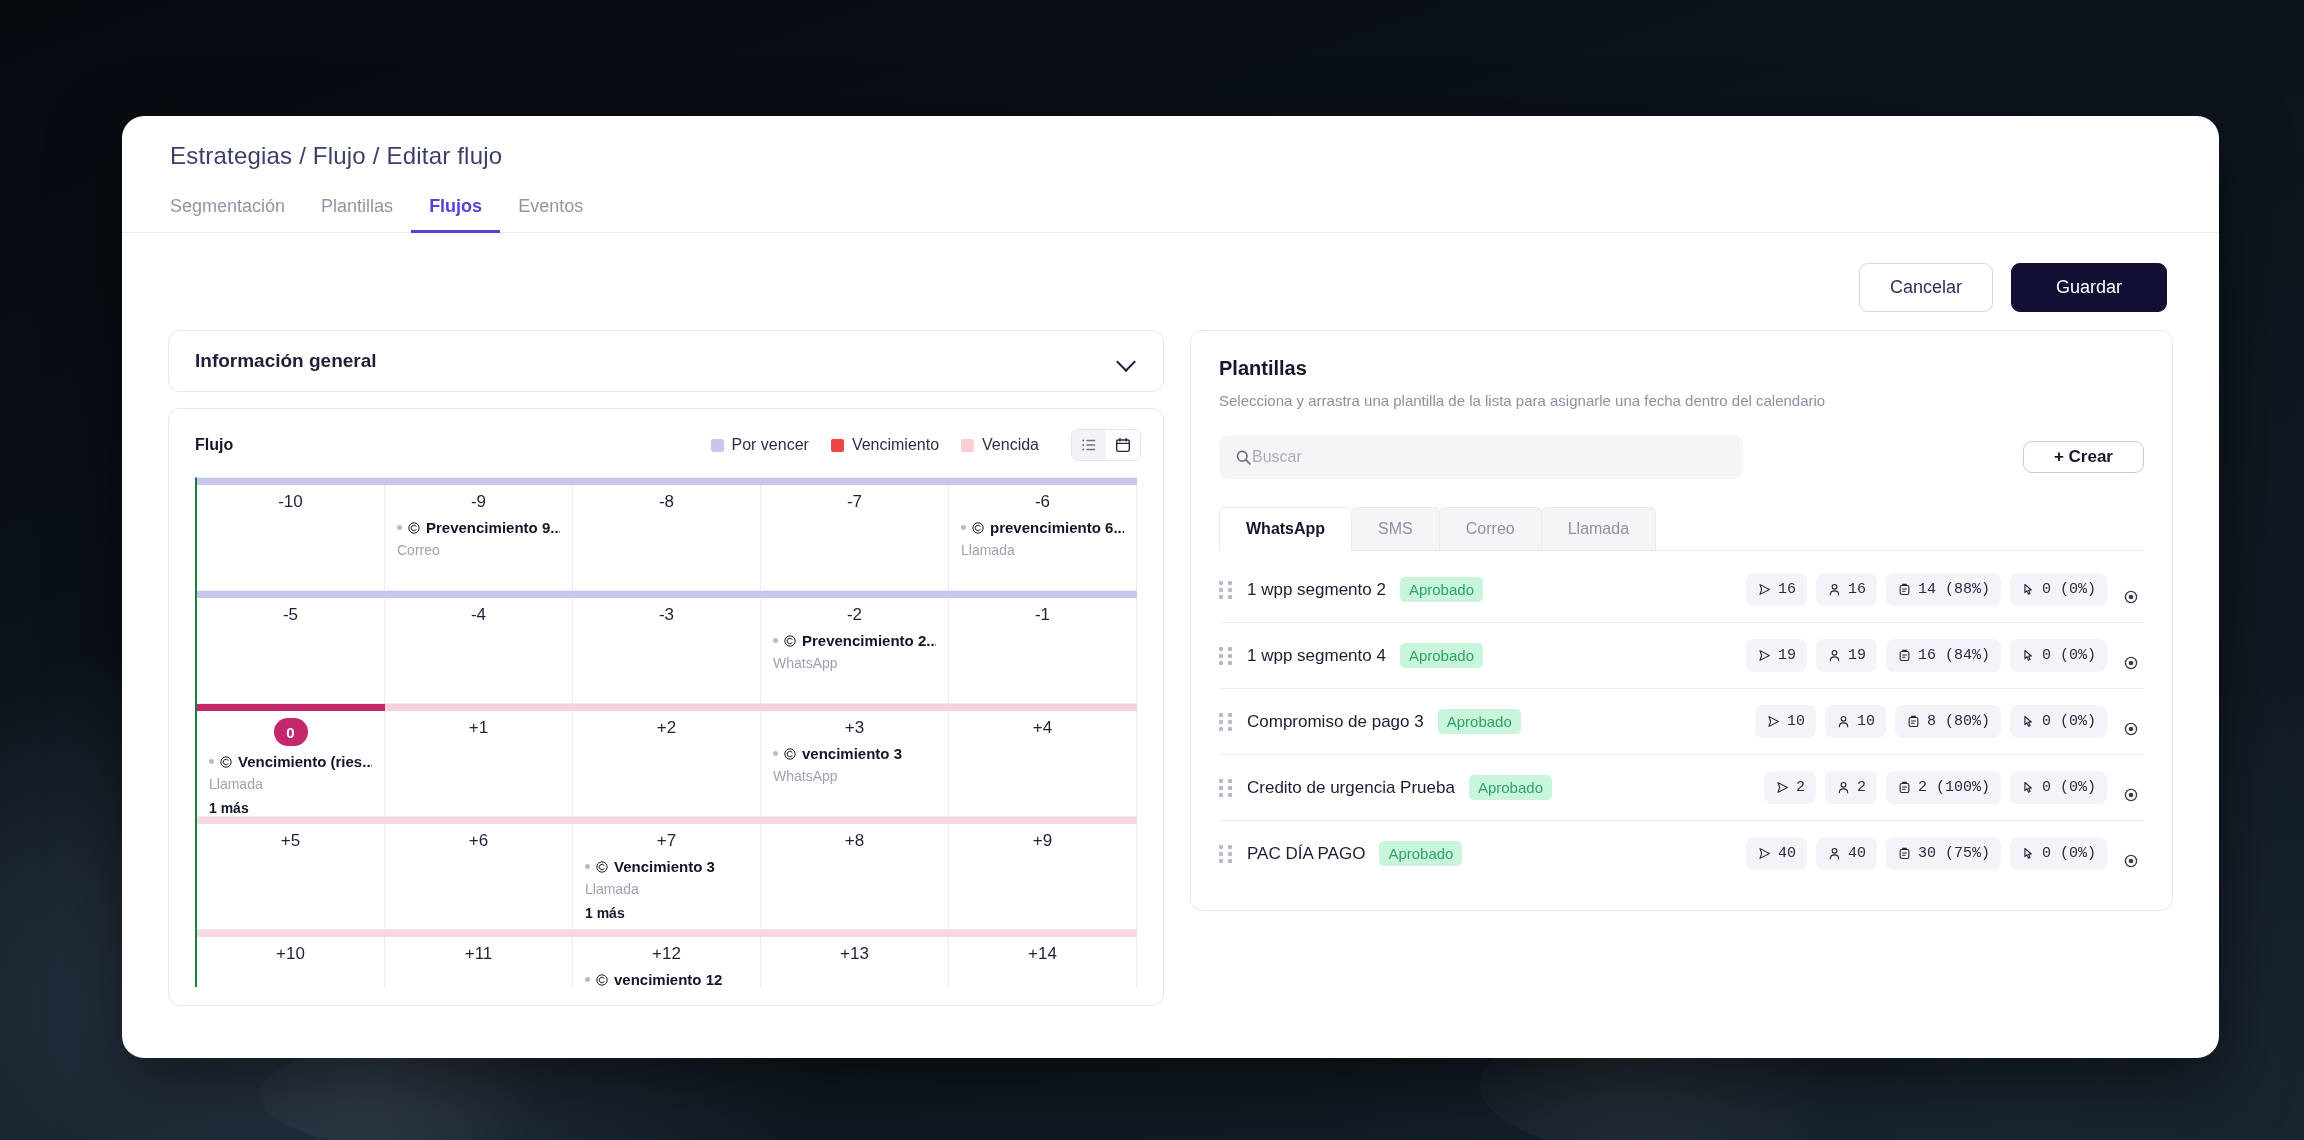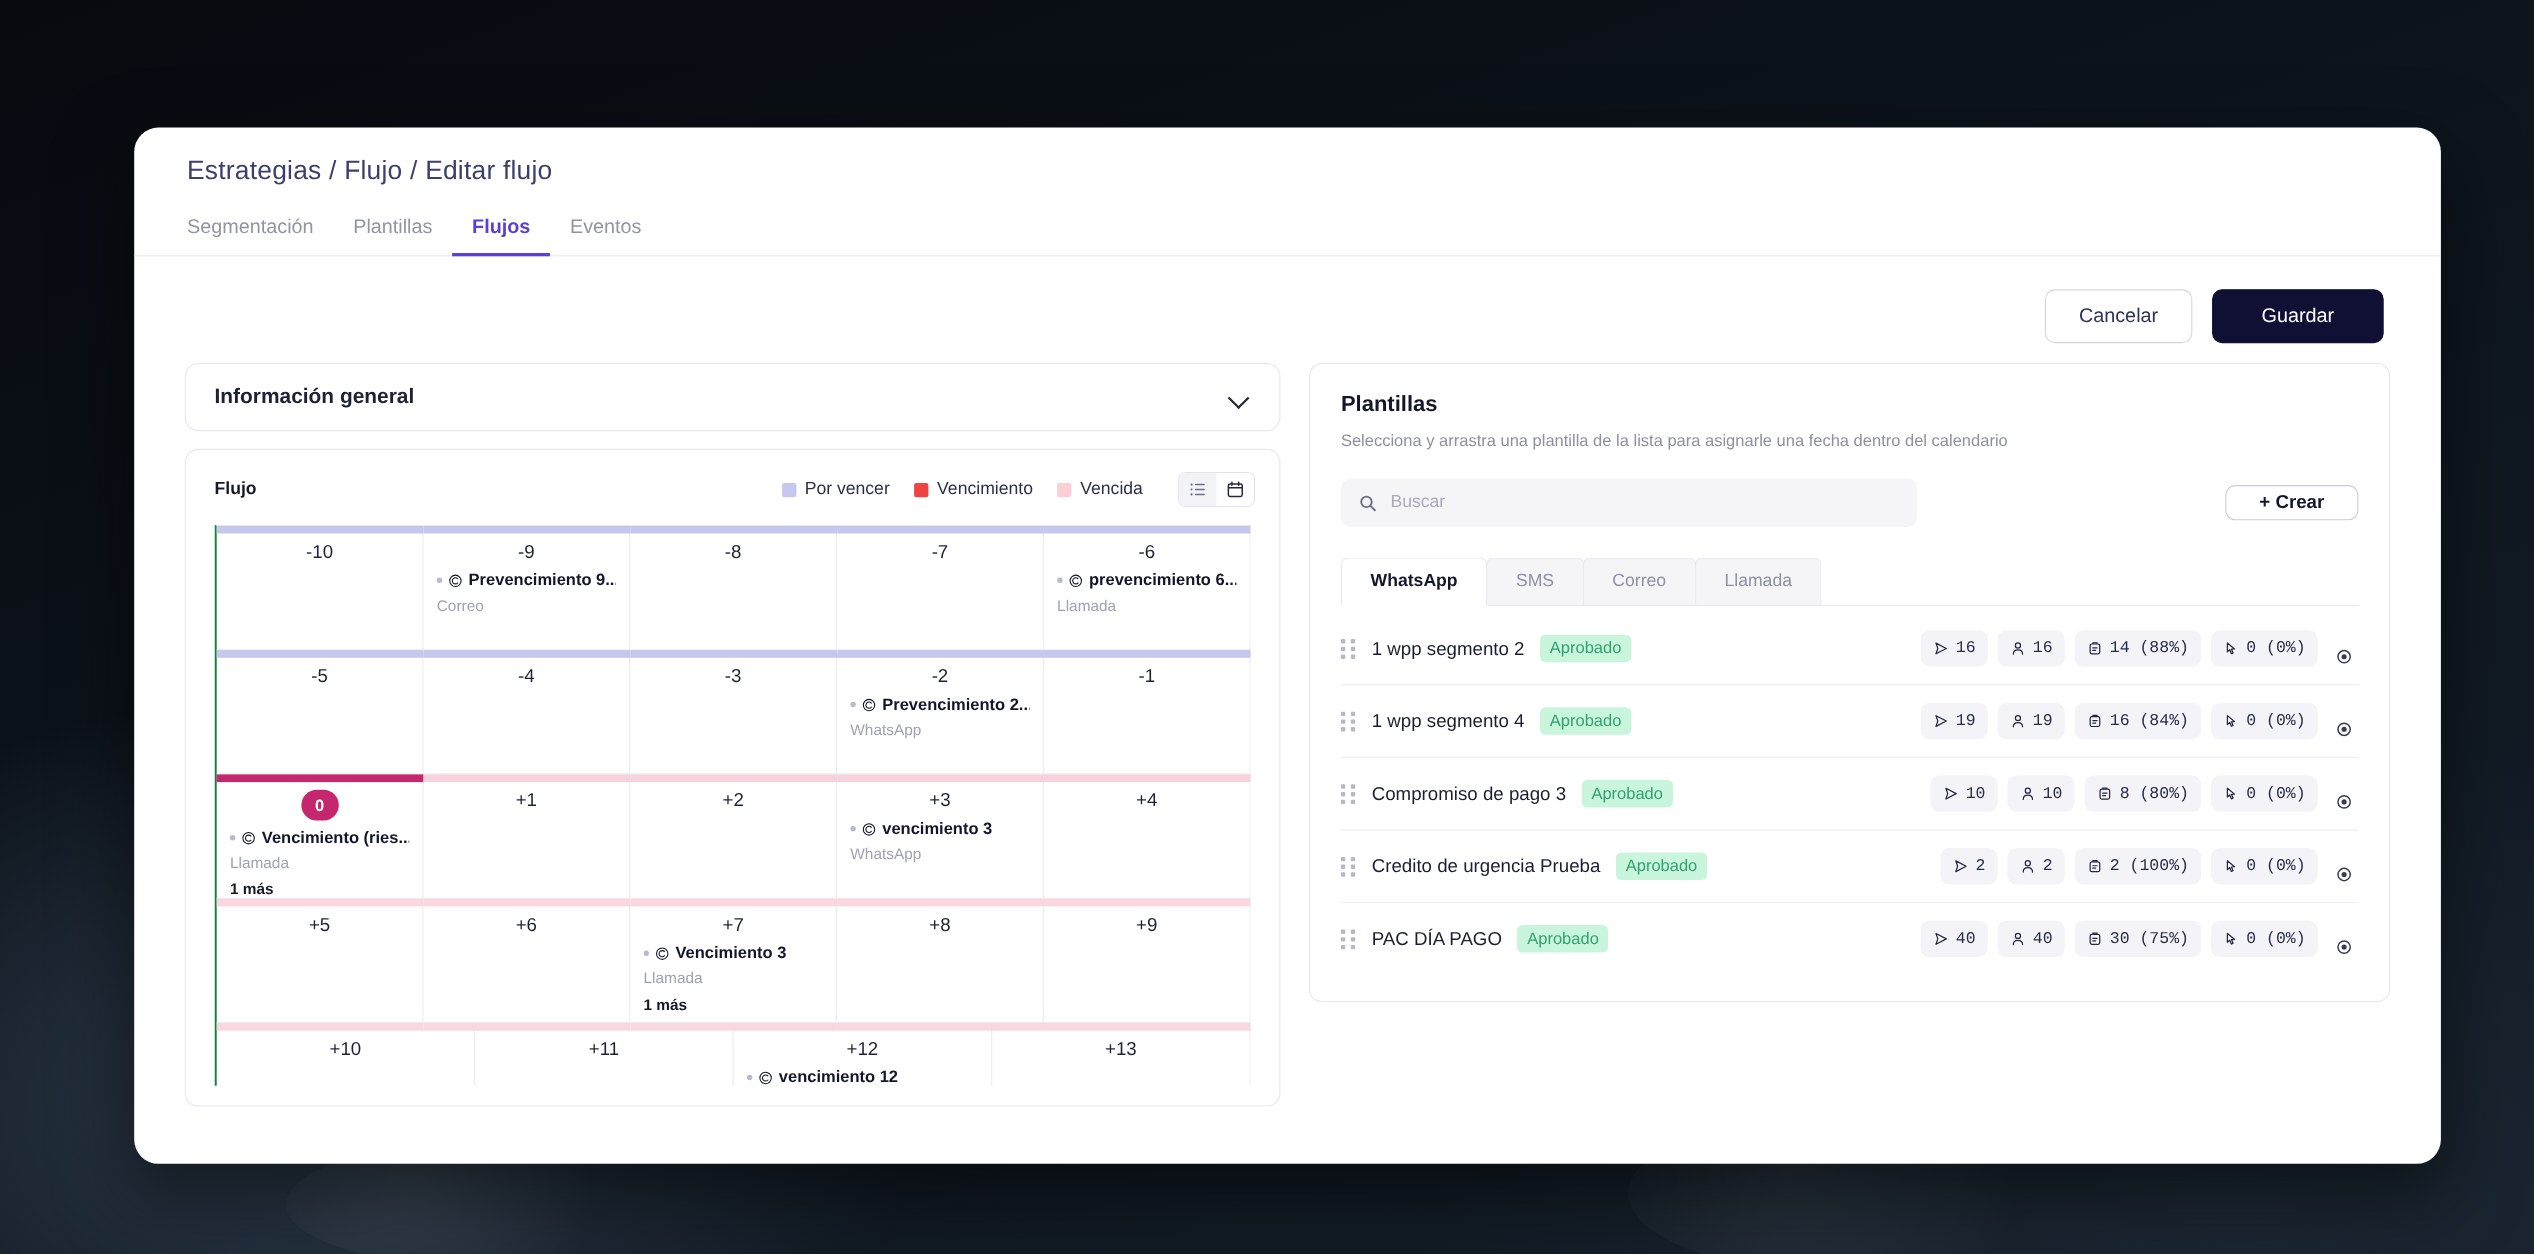--- a/index.html
+++ b/index.html
@@ -159,21 +159,21 @@
     font-family: inherit;
   }
   .seg-dark { background: #0f1033; color: #fff; border-color: #0f1033; font-weight: 600; }
   .seg-blue { color: #5c7cfa; border-color: #aabcfb; }
   .seg-red { color: #f2675f; border-color: #f6a7a2; }
 
   .search-row { display: flex; align-items: center; justify-content: space-between; margin-top: 26px; gap: 20px; }
   .search-box {
     flex: 1; max-width: 524px; height: 44px;
     background: #f5f5f8; border-radius: 9px;
-    display: flex; align-items: center; gap: 12px; padding: 0 16px; justify-content: center;
+    display: flex; align-items: center; padding: 0 16px; justify-content: center;
   }
   .search-box input {
     border: 0; background: transparent; outline: none;
     font-size: 16px; color: #6e7186; width: 100%; font-family: inherit;
   }
   .search-box input::placeholder { color: #a9abbb; }
   .btn-crear {
     border: 1px solid #c9cade; background: #fff; color: #14172b;
     font-size: 17px; font-weight: 600; border-radius: 9px;
     padding: 5px 30px; cursor: pointer; font-family: inherit;
@@ -502,20 +502,23 @@
                           </g>
                         </svg>
                       </span>
                 <span>vencimiento 12</span>
               </div>
               </div>
                 </div>
                 <div class="cell">
                   <div class="cell-num">+13</div>
                 </div>
+                <div class="cell">
+                  <div class="cell-num">+14</div>
+                </div>
               </div>
             </div>
 
         </div>
       </div>
 
     </div>
 
     <div class="right-col">
       <div class="card tpl-card">

